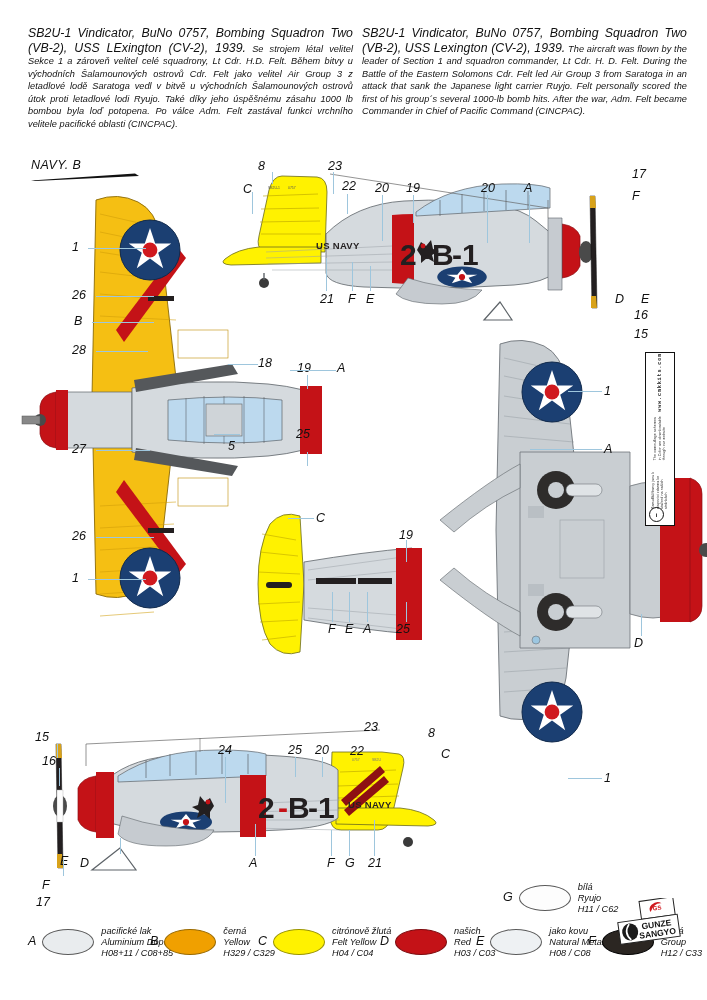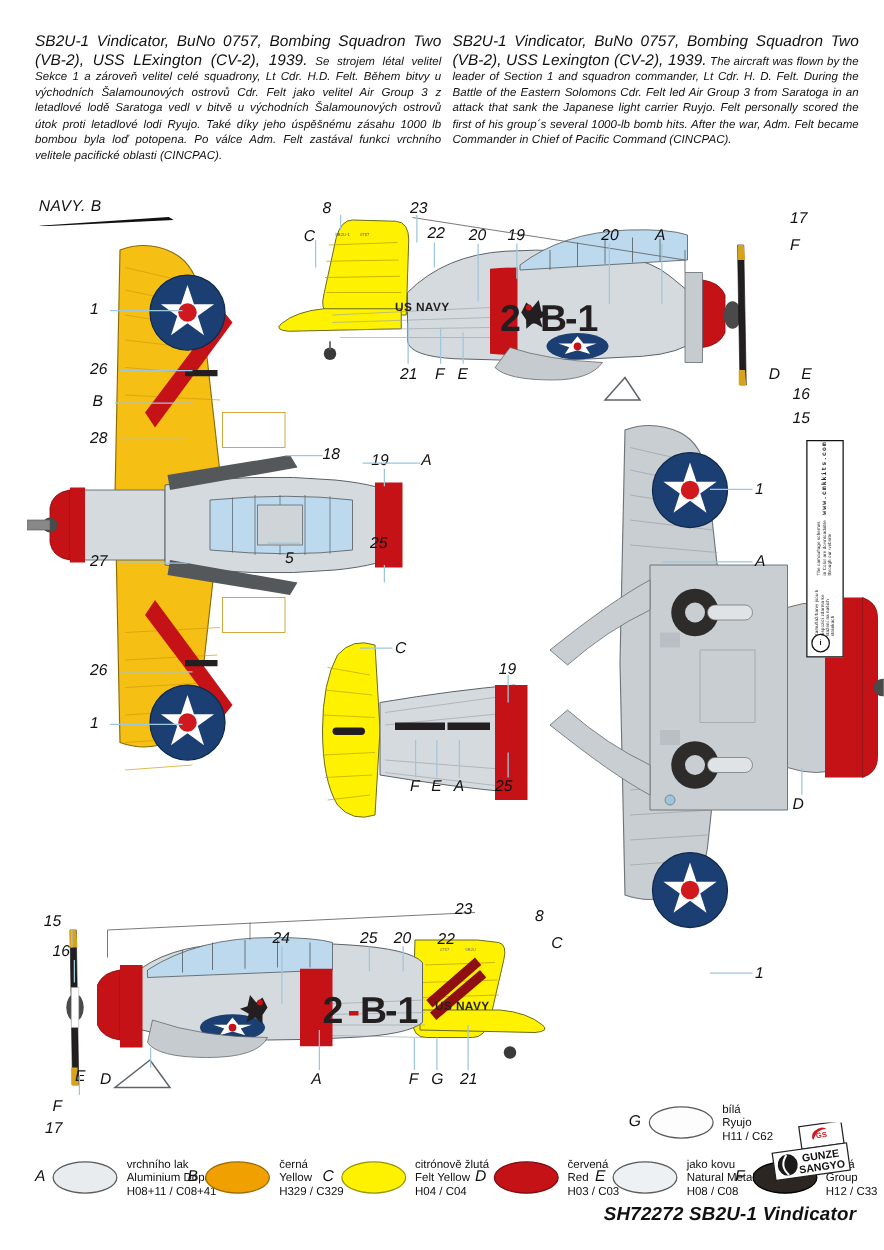--- a/index.html
+++ b/index.html
@@ -51,21 +51,21 @@
   .webmark{position:absolute;left:3px;bottom:3px;width:13px;height:13px;border-radius:50%;
     border:1px solid #111;font-size:6px;display:flex;align-items:center;justify-content:center;
     font-weight:bold;}
 
   
   .legend{position:absolute;left:28px;top:912px;width:660px;height:58px;}
   .swatchrow{position:absolute;display:flex;align-items:flex-start;}
   .sw-letter{font-style:italic;font-size:12.5px;margin-right:6px;padding-top:8px;}
   .sw-oval{width:50px;height:24px;border-radius:50%;border:1px solid #5a5a5a;
     margin-right:7px;margin-top:3px;flex:none;}
-  .sw-text{font-size:9.2px;line-height:10.8px;white-space:nowrap;}
+  .sw-text{font-style:italic;font-size:9.2px;line-height:10.8px;white-space:nowrap;}
   .sw-text .l1{}
   .sw-text .l2{}
   .sw-text .l3{}
 
   .gunze{position:absolute;left:612px;top:898px;width:78px;height:48px;}
   .kitno{position:absolute;right:22px;top:963px;font-style:italic;font-weight:bold;
     font-size:15px;letter-spacing:.2px;}
 
   svg{display:block;}
   .art{position:absolute;left:0;top:0;width:707px;height:1000px;pointer-events:none;}
@@ -514,23 +514,23 @@
         <div class="l1">bílá</div>
         <div class="l2">Ryujo</div>
         <div class="l3">H11 / C62</div>
       </div>
     </div>
 
     <div class="swatchrow" style="left:0px;top:14px;">
       <div class="sw-letter">A</div>
       <div class="sw-oval" style="background:#e9ecee;"></div>
       <div class="sw-text">
-        <div class="l1">vrchního lak</div>
+        <div class="l1">pacifické lak</div>
         <div class="l2">Aluminium Dope</div>
-        <div class="l3">H08+11 / C08+41</div>
+        <div class="l3">H08+11 / C08+85</div>
       </div>
     </div>
 
     <div class="swatchrow" style="left:122px;top:14px;">
       <div class="sw-letter">B</div>
       <div class="sw-oval" style="background:#f0a000;border-color:#9a6a00;"></div>
       <div class="sw-text">
         <div class="l1">černá</div>
         <div class="l2">Yellow</div>
         <div class="l3">H329 / C329</div>
@@ -544,21 +544,21 @@
         <div class="l1">citrónově žlutá</div>
         <div class="l2">Felt Yellow</div>
         <div class="l3">H04 / C04</div>
       </div>
     </div>
 
     <div class="swatchrow" style="left:352px;top:14px;">
       <div class="sw-letter">D</div>
       <div class="sw-oval" style="background:#c41217;border-color:#7d0b0f;"></div>
       <div class="sw-text">
-        <div class="l1">červená</div>
+        <div class="l1">našich</div>
         <div class="l2">Red</div>
         <div class="l3">H03 / C03</div>
       </div>
     </div>
 
     <div class="swatchrow" style="left:448px;top:14px;">
       <div class="sw-letter">E</div>
       <div class="sw-oval" style="background:#eef1f3;"></div>
       <div class="sw-text">
         <div class="l1">jako kovu</div>
@@ -584,15 +584,14 @@
       <path d="M40,14 q5,-9 12,-7 q-4,-4 -10,0 q-4,3 -2,7 Z" fill="#d0191f"></path>
       <text x="47" y="13" font-size="6" fill="#d0191f" text-anchor="middle" font-family="Liberation Sans, sans-serif" font-weight="bold">GS</text>
       <rect x="6" y="20" width="60" height="22" fill="#fff" stroke="#222" stroke-width="1"></rect>
       <ellipse cx="17" cy="31" rx="8" ry="8.5" fill="#1a1a1a"></ellipse>
       <path d="M17,23 q-7,8 0,16" fill="none" stroke="#fff" stroke-width="1.6"></path>
       <text x="44" y="30" font-size="8.5" font-weight="bold" text-anchor="middle" font-family="Liberation Sans, sans-serif" fill="#111">GUNZE</text>
       <text x="44" y="39" font-size="8.5" font-weight="bold" text-anchor="middle" font-family="Liberation Sans, sans-serif" fill="#111">SANGYO</text>
     </g>
   </svg>
 
-  <div class="kitno">SH72272 SB2U-1 Vindicator</div>
 
 </div>
 
 </body></html>

